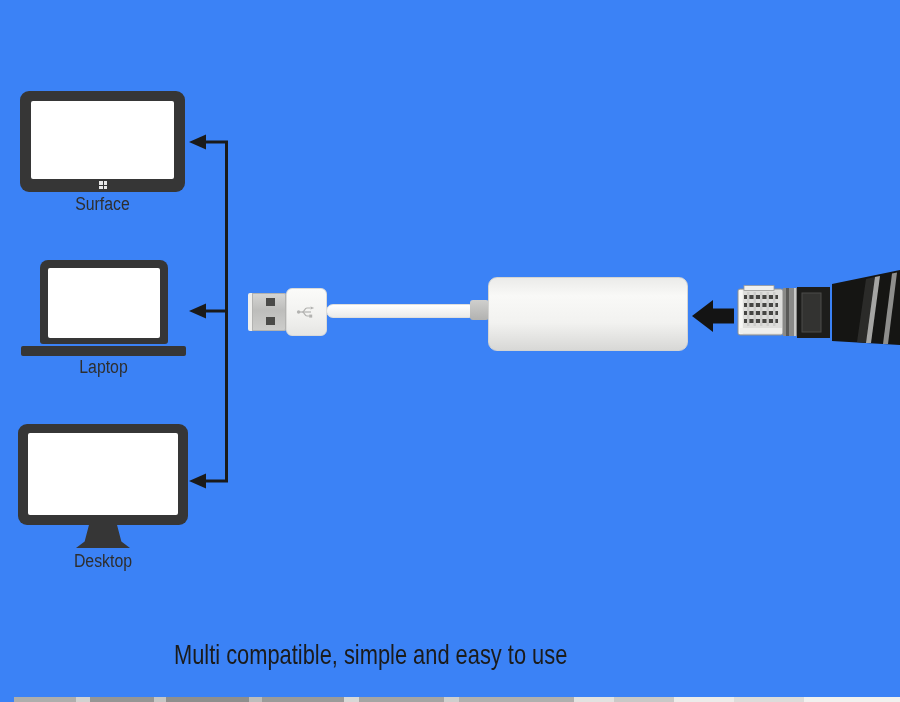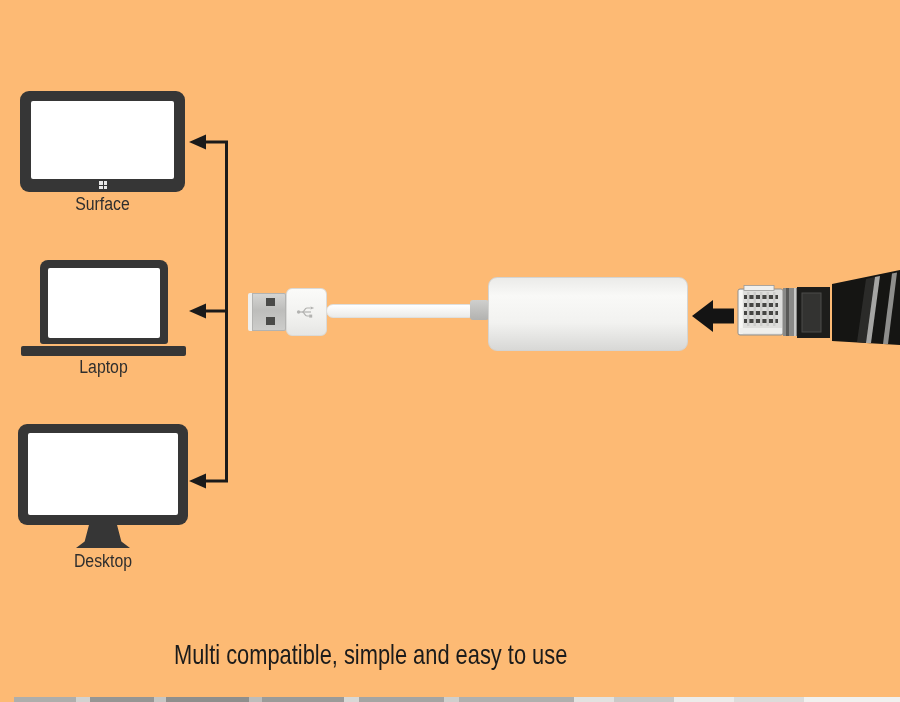--- a/index.html
+++ b/index.html
@@ -1,18 +1,18 @@
 <!DOCTYPE html>
 <html><head>
 <meta charset="utf-8">
 <style>
   * { margin:0; padding:0; box-sizing:border-box; }
   html,body { background:#ffffff; }
   .canvas {
-    position:relative; width:900px; height:702px; background:#fdba74;
+    position:relative; width:900px; height:702px; background:#3b82f6;
     overflow:hidden; font-family:"Liberation Sans", sans-serif;
   }
   .abs { position:absolute; }
 
   
   .device-frame { position:absolute; background:#363636; }
   .device-screen { position:absolute; background:#ffffff; border-radius:2px; }
 
   .surface { left:20px; top:91px; width:165px; height:101px; border-radius:9px; }
   .surface .device-screen { left:11px; top:10px; right:11px; bottom:13px; }

